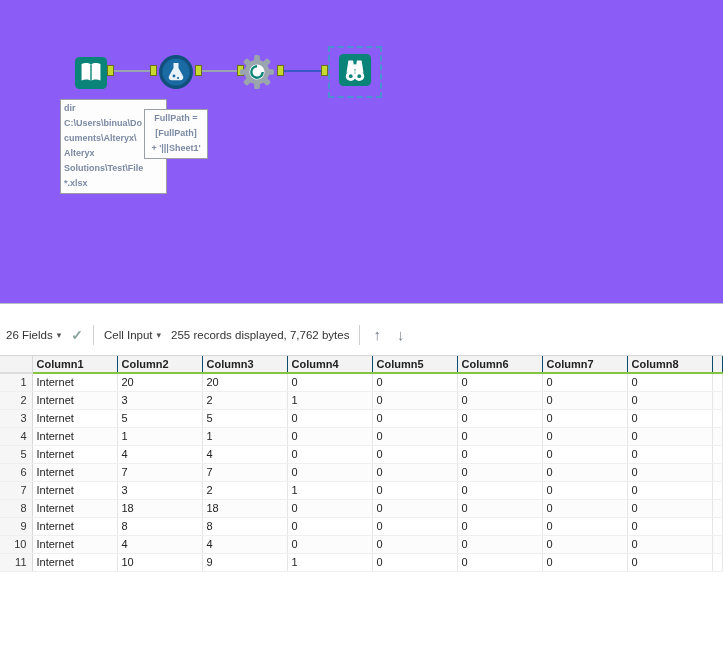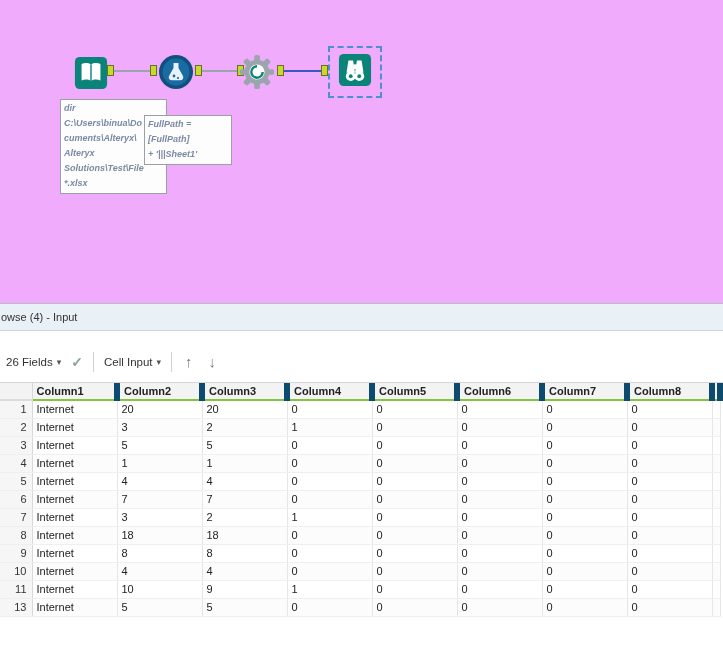--- a/index.html
+++ b/index.html
@@ -1,57 +1,57 @@
 <!DOCTYPE html>
 <html><head>
 <meta charset="utf-8">
 <style>
   * { margin:0; padding:0; box-sizing:border-box; }
   html,body { width:723px; height:669px; overflow:hidden; background:#fff;
               font-family:"Liberation Sans", sans-serif; }
 
   
-  .canvas { position:relative; width:723px; height:303px; background:#f0abfc;font-style:italic; }
+  .canvas { position:relative; width:723px; height:303px; background:#8b5cf6; }
 
   .tool { position:absolute; }
   .anchor { position:absolute; width:7px; height:11px; background:#c6d92d;
             border:1px solid #6b7021; }
   .conn { position:absolute; height:2px; background:#9aa4ae; }
   .conn.selected { background:#3a57c8; }
 
   .browse-select { position:absolute; left:328px; top:46px; width:54px; height:52px;
                    border:2px dashed #4a90d2; display:flex; align-items:center;
                    justify-content:center; background:transparent; }
 
   .annotation { position:absolute; border:1px solid #9aa0a6; background:#fdfdfd;
                 color:#7b8aa3; font-size:9px; font-weight:bold; line-height:15px;
                 padding:1px 3px; white-space:pre-line; overflow:hidden; }
   .annotation.box1 { left:60px; top:99px; width:107px; height:95px; z-index:1; }
-  .annotation.box2 { left:144px; top:115px; width:88px; height:50px; z-index:2; }
+  .annotation.box2 { left:144px; top:109px; width:64px; height:50px; z-index:2;text-align:center; }
 
   
   .results { position:absolute; left:0; top:303px; width:723px; height:366px;
              background:#fff; border-top:1px solid #b6bfc7; }
   .results-title-bar { height:27px; background:#e9f0f6; border-bottom:1px solid #cfd8e0;
                        font-size:11px; color:#333; line-height:26px; padding-left:1px; }
   .results-toolbar { height:52px; background:#ffffff; border-bottom:1px solid #d5d5d5;
                      display:flex; align-items:center; padding:14px 6px 4px 6px;
                      font-size:11.5px; color:#333; gap:10px; }
   .tb-item { display:flex; align-items:center; gap:4px; cursor:default; }
   .caret { font-size:9px; color:#555; }
   .tb-sep { width:1px; height:20px; background:#d0d0d0; }
   .check-icon { color:#8aa5a0; font-size:14px; font-weight:bold; }
   .nav-arrow { color:#7a828a; font-size:15px; padding:0 3px; }
 
   
   .grid-wrap { width:723px; overflow:hidden; }
   table.grid { table-layout:fixed; width:723px; border-collapse:collapse;
                font-size:11px; }
   table.grid th { height:17px; background:#f3f3f3; font-weight:bold; text-align:left;
-                  padding:0 0 0 4px; border-right:6px solid #0c4a6e;
+                  padding:0 0 0 4px; border-right:1px solid #0c4a6e;
                   border-bottom:2px solid #84c441; color:#222; overflow:hidden;
                   white-space:nowrap; }
   table.grid th.rownum { width:32px; border-bottom:2px solid #dcdcdc;
                          border-right:1px solid #d8d8d8; }
   table.grid th.col { width:85px; }
   table.grid th.sliver { padding:0; }
   table.grid td { height:18px; padding:0 0 0 4px; border-right:1px solid #e6e6e6;
                   border-bottom:1px solid #efefef; color:#222; overflow:hidden;
                   white-space:nowrap; }
   table.grid td.rownum { background:#f6f6f6; text-align:right; padding:0 5px 0 0;
@@ -134,35 +134,33 @@
 Alteryx
 Solutions\Test\File
 *.xlsx</div>
   <div class="annotation box2">FullPath =
 [FullPath]
 + '|||Sheet1'</div>
 </div>
 
 <div class="results">
 
-  <div class="results-title-bar">
-    <span>owse (4) - Input</span>
-  </div>
 
   <div class="results-toolbar">
     <span class="tb-item">
       <span>26 Fields</span>
       <span class="caret">▾</span>
     </span>
     <span class="check-icon">✓</span>
     <span class="tb-sep"></span>
     <span class="tb-item">
       <span>Cell Input</span>
       <span class="caret">▾</span>
     </span>
+    <span>255 records displayed, 7,762 bytes</span>
     <span class="tb-sep"></span>
     <span class="nav-arrow">↑</span>
     <span class="nav-arrow">↓</span>
   </div>
 
   <div class="grid-wrap">
     <table class="grid">
       <thead>
           <tr>
             <th class="rownum"></th>
@@ -303,28 +301,16 @@
             <td>Internet</td>
             <td>10</td>
             <td>9</td>
             <td>1</td>
             <td>0</td>
             <td>0</td>
             <td>0</td>
             <td>0</td>
             <td></td>
           </tr>
-          <tr>
-            <td class="rownum">13</td>
-            <td>Internet</td>
-            <td>5</td>
-            <td>5</td>
-            <td>0</td>
-            <td>0</td>
-            <td>0</td>
-            <td>0</td>
-            <td>0</td>
-            <td></td>
-          </tr>
         </tbody>
     </table>
   </div>
 </div>
 
 </body></html>

